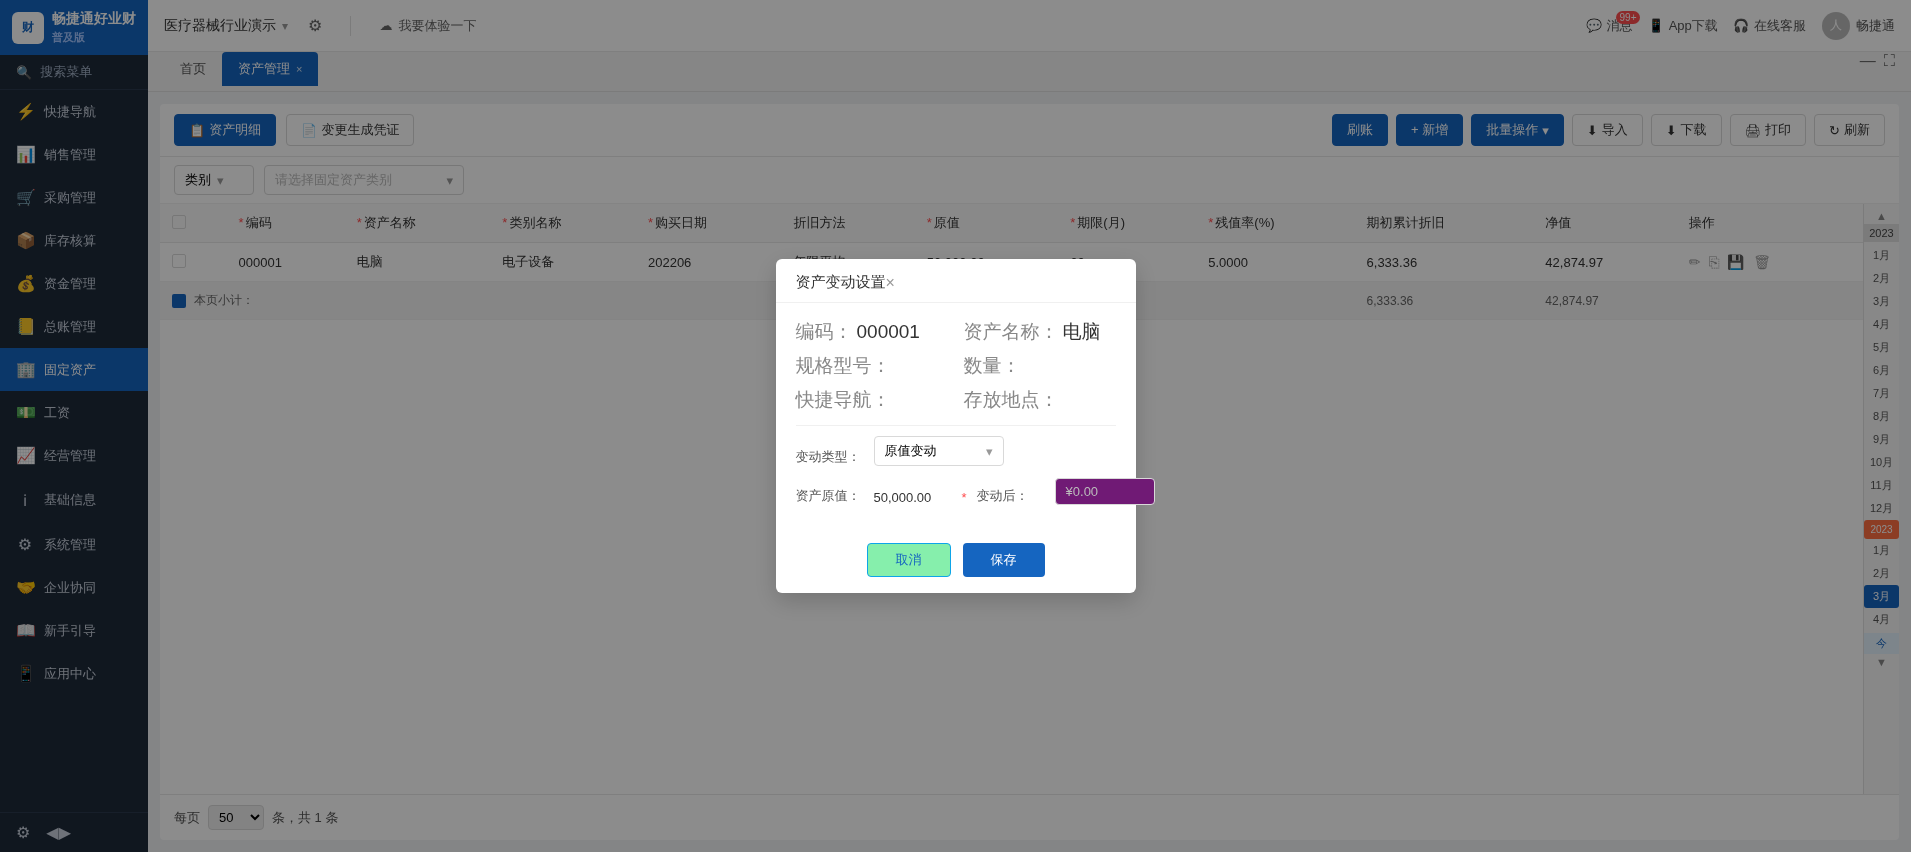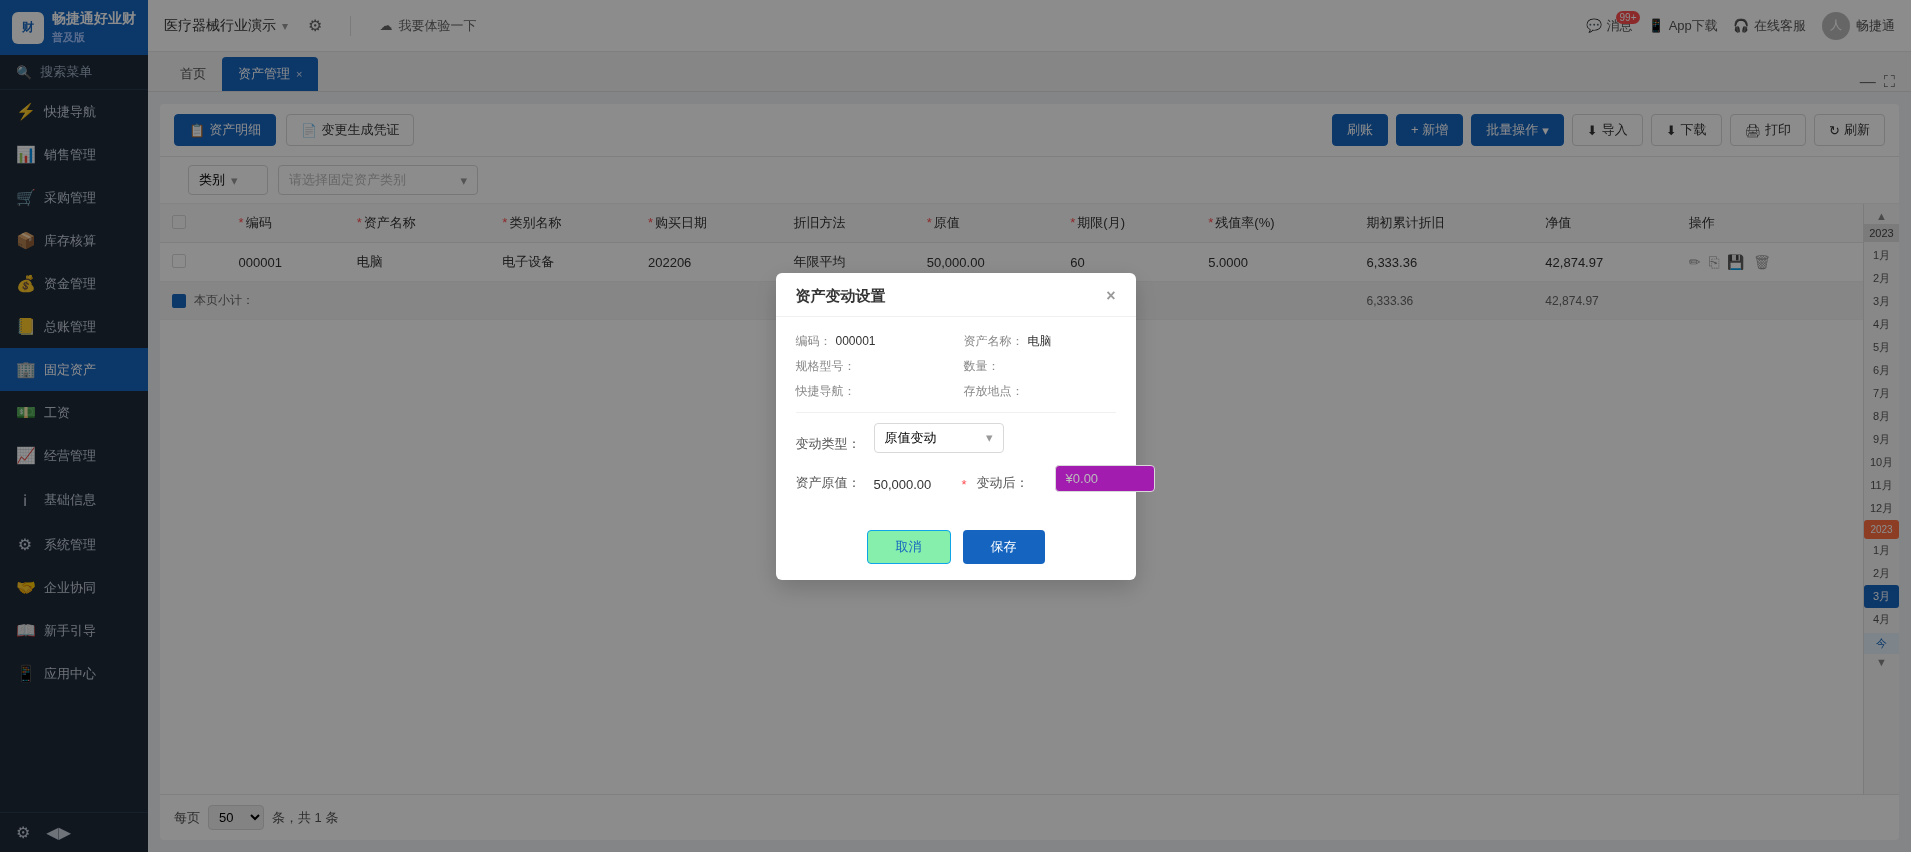--- a/index.html
+++ b/index.html
@@ -29,40 +29,40 @@
     .topbar-gear { color: #666; font-size: 16px; cursor: pointer; }
     .topbar-divider { width: 1px; height: 20px; background: #e0e0e0; margin: 0 8px; }
     .topbar-experience { display: flex; align-items: center; gap: 6px; color: #666; font-size: 13px; cursor: pointer; }
     .topbar-right { margin-left: auto; display: flex; align-items: center; gap: 16px; }
     .topbar-badge { position: relative; display: flex; align-items: center; gap: 4px; cursor: pointer; color: #555; font-size: 13px; }
     .badge-count { position: absolute; top: -6px; right: -8px; background: #ff4d4f; color: #fff; border-radius: 10px; font-size: 10px; padding: 1px 4px; min-width: 16px; text-align: center; }
     .topbar-user { display: flex; align-items: center; gap: 6px; cursor: pointer; color: #555; font-size: 13px; }
     .user-avatar { width: 28px; height: 28px; border-radius: 50%; background: #bbb; display: flex; align-items: center; justify-content: center; color: #fff; font-size: 12px; }
 
     
-    .tabs-bar { background: #f5f5f5; border-bottom: 1px solid #e0e0e0; display: flex; align-items: flex-end; padding: 0 16px; height: 40px; flex-shrink: 0; }
+    .tabs-bar { background: #f5f5f5; border-bottom: 1px solid #e0e0e0; display: flex; align-items: flex-start; padding: 0 16px; height: 40px; flex-shrink: 0; }
     .tab { padding: 8px 16px; cursor: pointer; font-size: 13px; color: #555; display: flex; align-items: center; gap: 6px; border-radius: 4px 4px 0 0; }
     .tab.active { background: #1565c0; color: #fff; }
     .tab .close-icon { font-size: 11px; cursor: pointer; opacity: 0.8; }
     .tab-home { padding: 8px 16px; cursor: pointer; color: #555; font-size: 13px; }
     .tabs-right { margin-left: auto; display: flex; gap: 8px; font-size: 16px; color: #666; cursor: pointer; }
 
     
     .content { flex: 1; background: #f0f2f5; padding: 12px; overflow: hidden; position: relative; }
 
     
     .panel { background: #fff; border-radius: 4px; height: 100%; display: flex; flex-direction: column; overflow: hidden; }
     .panel-toolbar { padding: 10px 14px; border-bottom: 1px solid #e8e8e8; display: flex; align-items: center; gap: 10px; flex-wrap: wrap; }
     .panel-btn { padding: 6px 14px; border: 1px solid #d9d9d9; border-radius: 4px; cursor: pointer; background: #fff; font-size: 13px; color: #333; display: flex; align-items: center; gap: 4px; }
     .panel-btn.active { background: #1565c0; color: #fff; border-color: #1565c0; }
     .panel-btn.primary { background: #1565c0; color: #fff; border-color: #1565c0; }
     .panel-btn.batch { background: #1565c0; color: #fff; border-color: #1565c0; }
     .panel-btn-group { margin-left: auto; display: flex; align-items: center; gap: 8px; }
     .filter-row { padding: 8px 14px; border-bottom: 1px solid #f0f0f0; display: flex; align-items: center; gap: 10px; }
-    .filter-select { border: 1px solid #d9d9d9; border-radius: 4px; padding: 5px 10px; font-size: 13px; display: flex; align-items: center; gap: 6px; cursor: pointer; background: #fff; min-width: 80px; margin-left: 14px; }
+    .filter-select { border: 1px solid #d9d9d9; border-radius: 4px; padding: 5px 10px; font-size: 13px; display: flex; align-items: center; gap: 6px; cursor: pointer; background: #fff; min-width: 80px; }
     .filter-select .caret { color: #999; }
     .filter-input { border: 1px solid #d9d9d9; border-radius: 4px; padding: 5px 10px; font-size: 13px; min-width: 200px; display: flex; align-items: center; gap: 6px; cursor: pointer; background: #fff; }
     .filter-input .caret { color: #999; margin-left: auto; }
 
     
     .table-container { flex: 1; overflow: auto; }
     table { width: 100%; border-collapse: collapse; font-size: 13px; }
     thead tr { background: #fafafa; }
     thead th { padding: 10px 12px; text-align: left; border-bottom: 1px solid #e8e8e8; color: #333; font-weight: normal; white-space: nowrap; }
     thead th .required { color: #ff4d4f; margin-right: 2px; }
@@ -87,33 +87,33 @@
     .calendar-month.highlight { background: #ff7043; color: #fff; border-radius: 3px; }
     .calendar-today { background: #e3f2fd; width: 100%; text-align: center; padding: 3px 0; font-size: 11px; color: #1565c0; margin-top: 2px; cursor: pointer; }
     .cal-nav { display: flex; flex-direction: column; align-items: center; padding: 2px 0; gap: 2px; cursor: pointer; color: #888; }
 
     
     .checkbox { width: 14px; height: 14px; border: 1px solid #d9d9d9; border-radius: 2px; display: inline-block; cursor: pointer; }
 
     
     .modal-overlay { position: fixed; top: 0; left: 0; width: 100%; height: 100%; background: rgba(0,0,0,0.45); z-index: 1000; display: flex; align-items: center; justify-content: center; }
     .modal { background: #fff; border-radius: 6px; padding: 0; width: 360px; box-shadow: 0 8px 24px rgba(0,0,0,0.18); }
-    .modal-header { padding: 14px 20px 10px; font-size: 15px; font-weight: bold; color: #333; border-bottom: 1px solid #f0f0f0; display: flex; align-items: center; justify-content: space-between; }
+    .modal-header { padding: 14px 20px 10px; font-size: 15px; font-weight: normal; color: #333; border-bottom: 1px solid #f0f0f0; display: flex; align-items: center; justify-content: flex-start; }
     .modal-close { cursor: pointer; color: #999; font-size: 16px; }
     .modal-body { padding: 16px 20px; }
-    .modal-info-grid { display: grid; grid-template-columns: 1fr 1fr; gap: 8px 16px; margin-bottom: 12px; font-size: 12px; color: #555; }
+    .modal-info-grid { display: grid; grid-template-columns: 1fr 1fr; gap: 8px 16px; margin-bottom: 12px; font-size: 19px; color: #555; }
     .modal-info-row { display: flex; align-items: center; gap: 4px; }
     .modal-info-label { color: #888; white-space: nowrap; }
     .modal-info-value { color: #333; font-weight: 500; }
     .modal-divider { height: 1px; background: #f0f0f0; margin: 10px 0; }
     .modal-field-row { display: flex; align-items: flex-end; gap: 8px; margin-bottom: 12px; font-size: 13px; }
     .modal-field-label { color: #555; min-width: 70px; white-space: nowrap; }
     .modal-select { border: 1px solid #d9d9d9; border-radius: 4px; padding: 5px 10px; font-size: 13px; display: flex; align-items: center; gap: 6px; cursor: pointer; background: #fff; min-width: 130px; }
     .modal-select .caret { color: #999; margin-left: auto; }
-    .modal-input { border: 1px solid #d9d9d9; border-radius: 4px; padding: 5px 10px; font-size: 13px; color: #999; background: #a21caf; flex: 1; }
+    .modal-input { border: 1px solid #d9d9d9; border-radius: 4px; padding: 5px 10px; font-size: 13px; color: #999; background: #701a75; flex: 1; }
     .modal-input.placeholder-style { color: #bbb; }
     .required-star { color: #ff4d4f; margin-right: 2px; }
     .modal-footer { display: flex; justify-content: center; gap: 12px; padding: 10px 20px 16px; }
     .btn-cancel { padding: 7px 28px; border: 1px solid #0ea5e9; color: #1565c0; background: #86efac; border-radius: 4px; cursor: pointer; font-size: 13px; }
     .btn-save { padding: 7px 28px; border: none; color: #fff; background: #1565c0; border-radius: 4px; cursor: pointer; font-size: 13px; }
   </style>
 </head>
 <body>
 
 <div class="sidebar">

